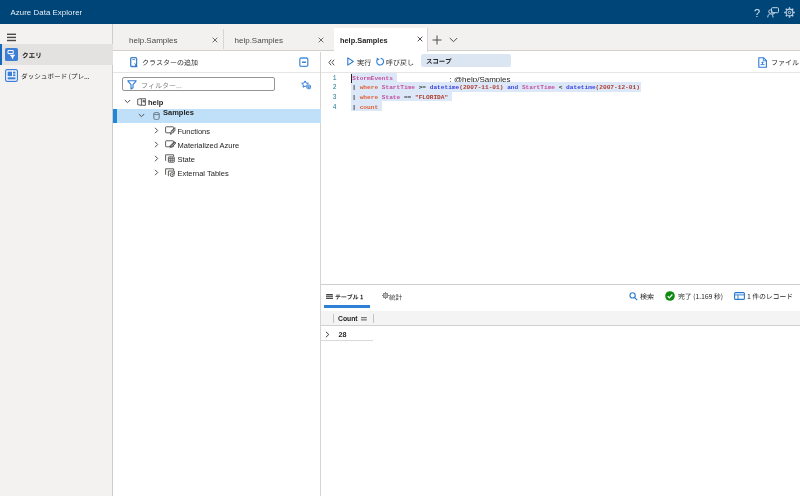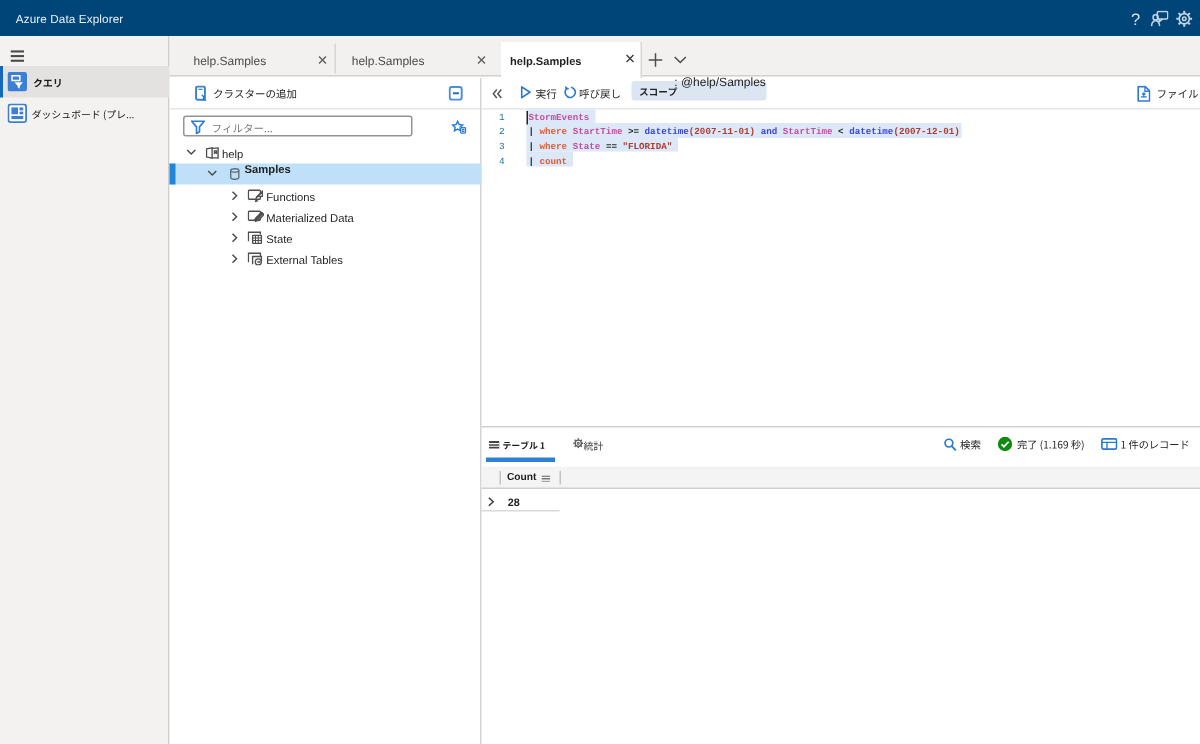--- a/index.html
+++ b/index.html
@@ -145,21 +145,21 @@
     <svg width="7" height="5" viewBox="0 0 7 5" fill="none" stroke="#4f4d4b" stroke-width="1">
       <path d="M0.8 1 3.5 3.7 6.2 1"></path>
     </svg>
   </div>
 <div style="position:absolute;left:136.8px;top:97.6px;line-height:0">
     <svg width="9" height="8" viewBox="0 0 9 8" fill="none" stroke="#4f4d4b" stroke-width="0.9">
       <path d="M0.7 1.2 4.4 0.6v6.8L0.7 6.7zM4.4 0.9l4-0.3v6.8l-4-0.3"></path>
       <path d="M6 2.6h1.4v1.6L6.7 3.7 6 4.2z"></path>
     </svg>
   </div>
-<div class="abs" style="left:148px;top:97.8px;font-size:7.5px;font-weight:normal;color:#201f1e">help</div>
+<div class="abs" style="left:148px;top:97.8px;font-size:7.5px;font-weight:bold;color:#201f1e">help</div>
 <div class="abs" style="left:113px;top:108.6px;width:207.5px;height:14px;background:#bfe0f8"></div>
 <div class="abs" style="left:113px;top:108.6px;width:3.5px;height:14px;background:#2186d7"></div>
 <div style="position:absolute;left:138px;top:113.3px;line-height:0">
     <svg width="7" height="5" viewBox="0 0 7 5" fill="none" stroke="#4f4d4b" stroke-width="1">
       <path d="M0.8 1 3.5 3.7 6.2 1"></path>
     </svg>
   </div>
 <div style="position:absolute;left:152.6px;top:112px;line-height:0">
     <svg width="7" height="8" viewBox="0 0 7 8" fill="none" stroke="#5a6b77" stroke-width="0.9">
       <ellipse cx="3.5" cy="1.6" rx="2.7" ry="1.1"></ellipse>
@@ -185,21 +185,21 @@
       <path d="M1 0.8 3.7 3.5 1 6.2"></path>
     </svg>
   </div>
 <div style="position:absolute;left:164.8px;top:140.1px;line-height:0">
     <svg width="11" height="9" viewBox="0 0 11 9" fill="none" stroke="#4f4d4b" stroke-width="0.9">
       <rect x="0.6" y="0.8" width="8" height="6" rx="0.6"></rect>
       <path d="M9.8 2 6 5.8l-0.5 1.6 1.6-0.5 3.8-3.8z" fill="#fff"></path>
       <path d="M9.2 1.6l0.9 0.9-3.9 3.9-1.4 0.5 0.5-1.4z"></path>
     </svg>
   </div>
-<div class="abs" style="left:177.5px;top:140.6px;font-size:7.5px;color:#242424">Materialized Data</div>
+<div class="abs" style="left:177.5px;top:140.6px;font-size:7.5px;color:#242424">Materialized Azure</div>
 <div style="position:absolute;left:153.8px;top:155.1px;line-height:0">
     <svg width="5" height="7" viewBox="0 0 5 7" fill="none" stroke="#4f4d4b" stroke-width="1">
       <path d="M1 0.8 3.7 3.5 1 6.2"></path>
     </svg>
   </div>
 <div style="position:absolute;left:164.8px;top:154.1px;line-height:0">
     <svg width="10" height="9" viewBox="0 0 10 9" fill="none" stroke="#4f4d4b" stroke-width="0.9">
       <path d="M0.6 6.8V0.8h8v1.5"></path>
       <rect x="3.4" y="2.9" width="5.9" height="5.3" rx="0.4"></rect>
       <path d="M3.6 4.6h5.5M3.6 6.3h5.5M5.3 3.1v5M7.2 3.1v5" stroke-width="0.7"></path>
@@ -252,21 +252,21 @@
     </svg>
   </div>
 <div class="abs" style="left:420.5px;top:53.5px;width:90px;height:13.5px;background:#dce6f3;border-radius:2px"></div>
 <div style="position:absolute;left:425.5px;top:58.4px;width:26.1px;height:7.4px">
     <svg width="26.1" height="7.4" viewBox="0 0 26.1 7.4">
       <g transform="translate(0,5.63) scale(0.006400)">
         <path d="M834 -678Q828 -669 817 -650Q805 -631 799 -615Q778 -568 748 -510Q717 -452 679 -393Q640 -335 597 -284Q541 -221 474 -159Q406 -98 332 -47Q257 5 179 42L76 -66Q157 -97 233 -144Q309 -191 374 -246Q439 -301 486 -353Q519 -391 549 -434Q578 -477 601 -520Q624 -562 635 -598Q625 -598 599 -598Q573 -598 538 -598Q504 -598 466 -598Q428 -598 394 -598Q359 -598 333 -598Q307 -598 296 -598Q275 -598 252 -596Q229 -595 208 -593Q188 -592 177 -591V-733Q192 -732 214 -730Q236 -728 259 -727Q281 -726 296 -726Q309 -726 337 -726Q365 -726 401 -726Q437 -726 475 -726Q514 -726 549 -726Q585 -726 611 -726Q637 -726 649 -726Q682 -726 709 -730Q737 -734 752 -739ZM610 -367Q649 -336 693 -295Q737 -254 780 -210Q823 -166 859 -125Q896 -85 921 -55L807 44Q770 -7 723 -62Q675 -117 623 -172Q570 -226 516 -275Z M1157 -710Q1185 -707 1220 -705Q1255 -704 1280 -704H1784Q1806 -704 1833 -704Q1859 -705 1872 -706Q1871 -689 1870 -662Q1869 -636 1869 -614V-96Q1869 -70 1870 -35Q1872 0 1873 22H1728Q1729 0 1730 -27Q1730 -53 1730 -80V-575H1281Q1249 -575 1213 -574Q1178 -573 1157 -571ZM1144 -167Q1170 -165 1203 -163Q1235 -161 1269 -161H1809V-30H1273Q1244 -30 1206 -28Q1169 -26 1144 -24Z M2092 -463Q2110 -462 2138 -460Q2166 -459 2197 -458Q2227 -457 2253 -457Q2278 -457 2315 -457Q2352 -457 2395 -457Q2439 -457 2486 -457Q2532 -457 2578 -457Q2624 -457 2665 -457Q2706 -457 2738 -457Q2771 -457 2790 -457Q2825 -457 2856 -459Q2887 -462 2907 -463V-306Q2890 -307 2856 -309Q2822 -311 2790 -311Q2771 -311 2738 -311Q2705 -311 2664 -311Q2623 -311 2578 -311Q2532 -311 2485 -311Q2438 -311 2395 -311Q2351 -311 2314 -311Q2278 -311 2253 -311Q2210 -311 2165 -309Q2120 -308 2092 -306Z M3804 -733Q3804 -709 3821 -693Q3838 -676 3861 -676Q3885 -676 3902 -693Q3919 -709 3919 -733Q3919 -757 3902 -774Q3885 -791 3861 -791Q3838 -791 3821 -774Q3804 -757 3804 -733ZM3742 -733Q3742 -766 3758 -793Q3775 -821 3802 -837Q3829 -853 3861 -853Q3894 -853 3922 -837Q3949 -821 3965 -793Q3981 -766 3981 -733Q3981 -701 3965 -674Q3949 -647 3922 -630Q3894 -614 3861 -614Q3829 -614 3802 -630Q3775 -647 3758 -674Q3742 -701 3742 -733ZM3863 -654Q3856 -640 3851 -621Q3846 -601 3841 -585Q3833 -548 3820 -503Q3807 -457 3789 -408Q3771 -359 3746 -311Q3722 -263 3691 -221Q3646 -161 3586 -109Q3526 -57 3452 -15Q3378 27 3289 56L3180 -64Q3280 -88 3352 -123Q3424 -158 3478 -203Q3531 -248 3572 -299Q3605 -341 3629 -390Q3652 -439 3668 -489Q3683 -538 3689 -581Q3674 -581 3640 -581Q3605 -581 3559 -581Q3512 -581 3462 -581Q3411 -581 3364 -581Q3317 -581 3279 -581Q3242 -581 3224 -581Q3189 -581 3157 -580Q3124 -579 3105 -577V-718Q3120 -716 3141 -714Q3163 -712 3185 -711Q3208 -710 3224 -710Q3240 -710 3269 -710Q3299 -710 3338 -710Q3377 -710 3420 -710Q3462 -710 3504 -710Q3547 -710 3584 -710Q3621 -710 3648 -710Q3675 -710 3687 -710Q3702 -710 3723 -711Q3745 -712 3765 -718Z" fill="#242424"></path>
       </g>
     </svg>
   </div>
-<div class="abs" style="left:449.5px;top:50px;font-size:8px;color:#242424">: @help/Samples</div>
+<div class="abs" style="left:449.5px;top:75px;font-size:8px;color:#242424">: @help/Samples</div>
 <div style="position:absolute;left:757.8px;top:56.6px;line-height:0">
     <svg width="9" height="11" viewBox="0 0 9 11" fill="none" stroke="#2e7cd6">
       <path d="M0.8 0.7h4.7l2.9 2.9v6.7H0.8z" stroke-width="1.1" stroke-linejoin="round"></path>
       <path d="M5.3 0.9v2.9h2.9" stroke-width="0.9"></path>
       <path d="M2.5 7.6h4M4.5 7.4V4.9M4.5 4.9 3.4 6M4.5 4.9 5.6 6" stroke-width="0.9"></path>
     </svg>
   </div>
 <div style="position:absolute;left:771px;top:58.8px;width:28.5px;height:8.1px">
     <svg width="28.5" height="8.1" viewBox="0 0 28.5 8.1">
       <g transform="translate(0,6.16) scale(0.007000)">

